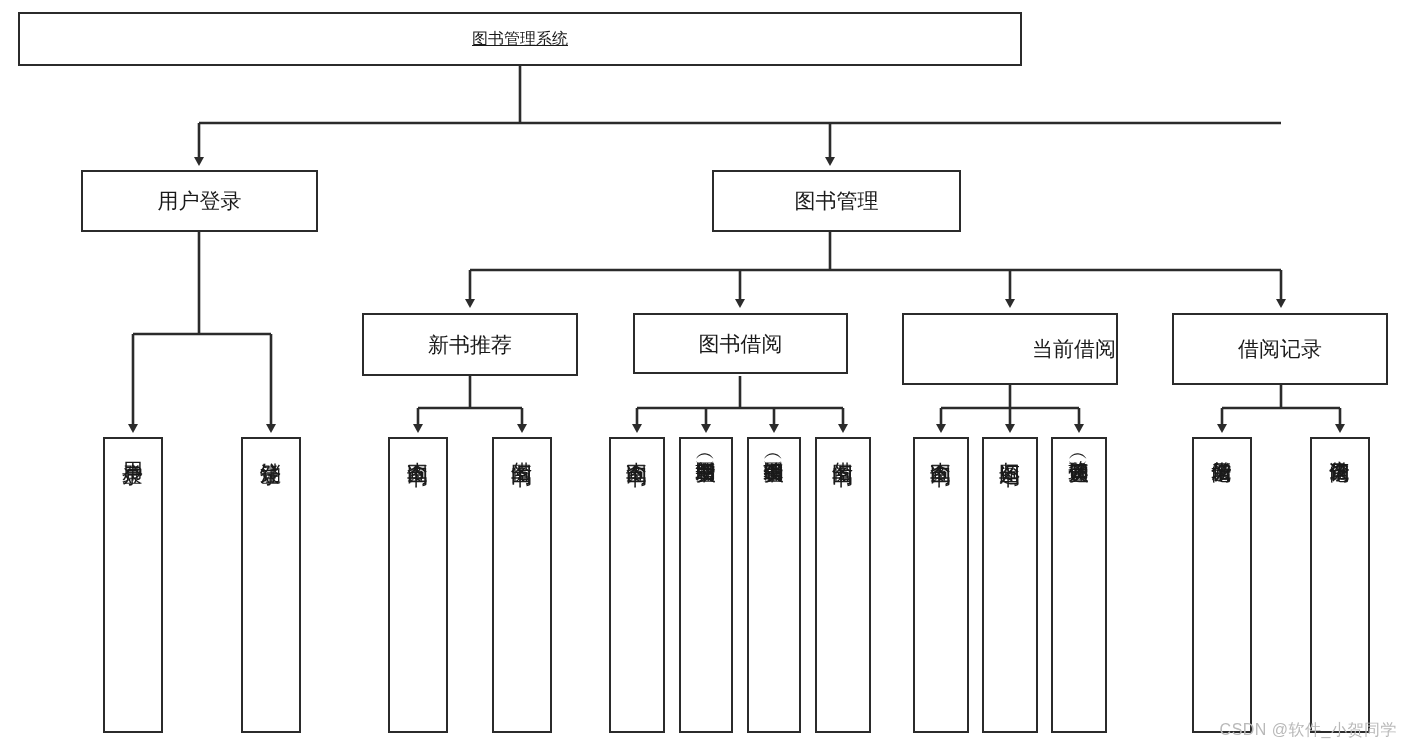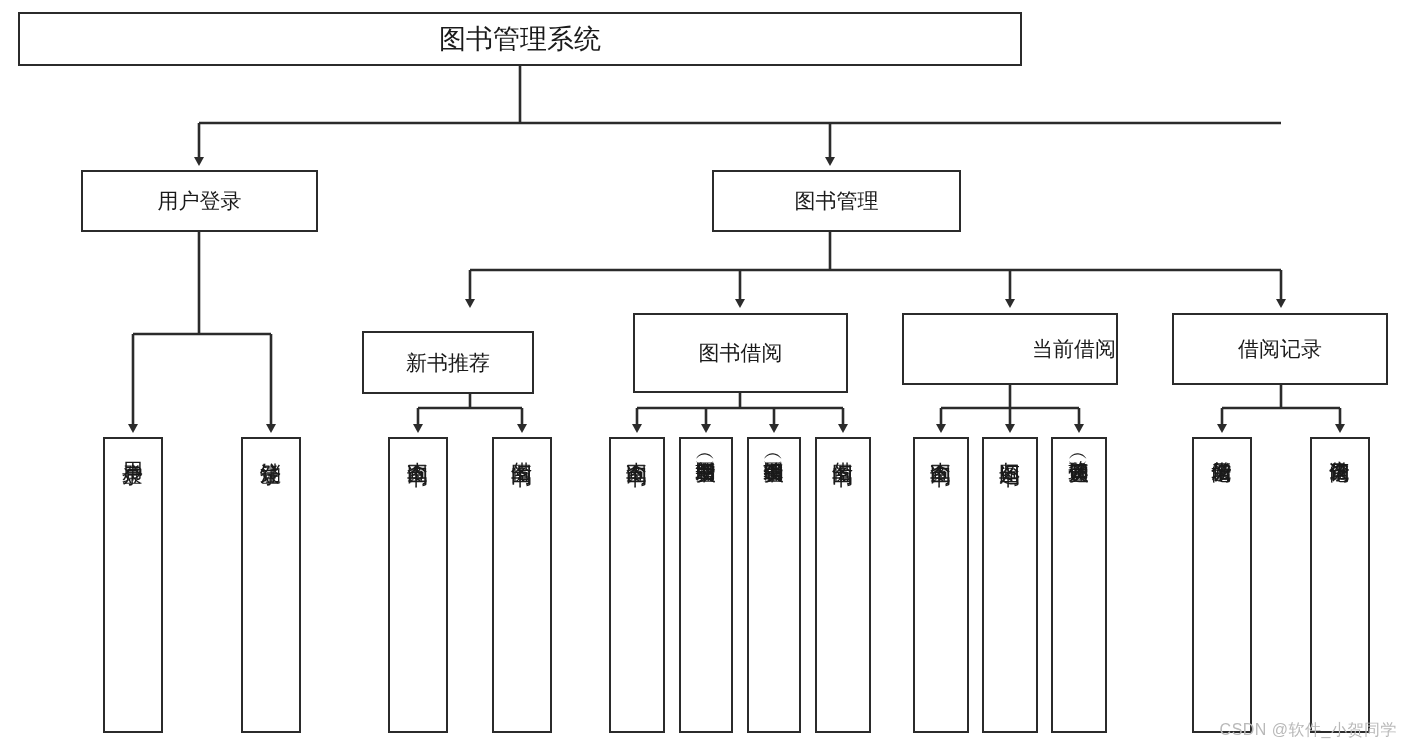--- a/index.html
+++ b/index.html
@@ -41,21 +41,22 @@
   .node .label {
     color: #1a1a1a;
     line-height: 1.12;
     white-space: nowrap;
     text-align: center;
   }
   .node.horizontal .label {
     font-size: 21px;
   }
   .node.root .label {
-    font-size: 27px;
+    font-size: 16px;
+    text-decoration: underline;
   }
   .node.vertical {
     align-items: flex-start;
     justify-content: center;
     padding-top: 6px;
   }
   .node.vertical .label {
     writing-mode: vertical-rl;
     text-orientation: upright;
     font-size: 21px;
@@ -153,25 +154,25 @@
   </div>
 
   <div class="node horizontal" style="left:81px; top:170px; width:237px; height:62px;">
     <span class="label">用户登录</span>
   </div>
 
   <div class="node horizontal" style="left:712px; top:170px; width:249px; height:62px;">
     <span class="label">图书管理</span>
   </div>
 
-  <div class="node horizontal" style="left:362px; top:331px; width:172px; height:63px;">
+  <div class="node horizontal" style="left:362px; top:313px; width:216px; height:63px;">
     <span class="label">新书推荐</span>
   </div>
 
-  <div class="node horizontal" style="left:633px; top:313px; width:215px; height:80px;">
+  <div class="node horizontal" style="left:633px; top:313px; width:215px; height:61px;">
     <span class="label">图书借阅</span>
   </div>
 
   <div class="node horizontal" style="left:902px; top:313px; width:216px; height:72px;justify-content:flex-end;">
     <span class="label">当前借阅</span>
   </div>
 
   <div class="node horizontal" style="left:1172px; top:313px; width:216px; height:72px;">
     <span class="label">借阅记录</span>
   </div>

